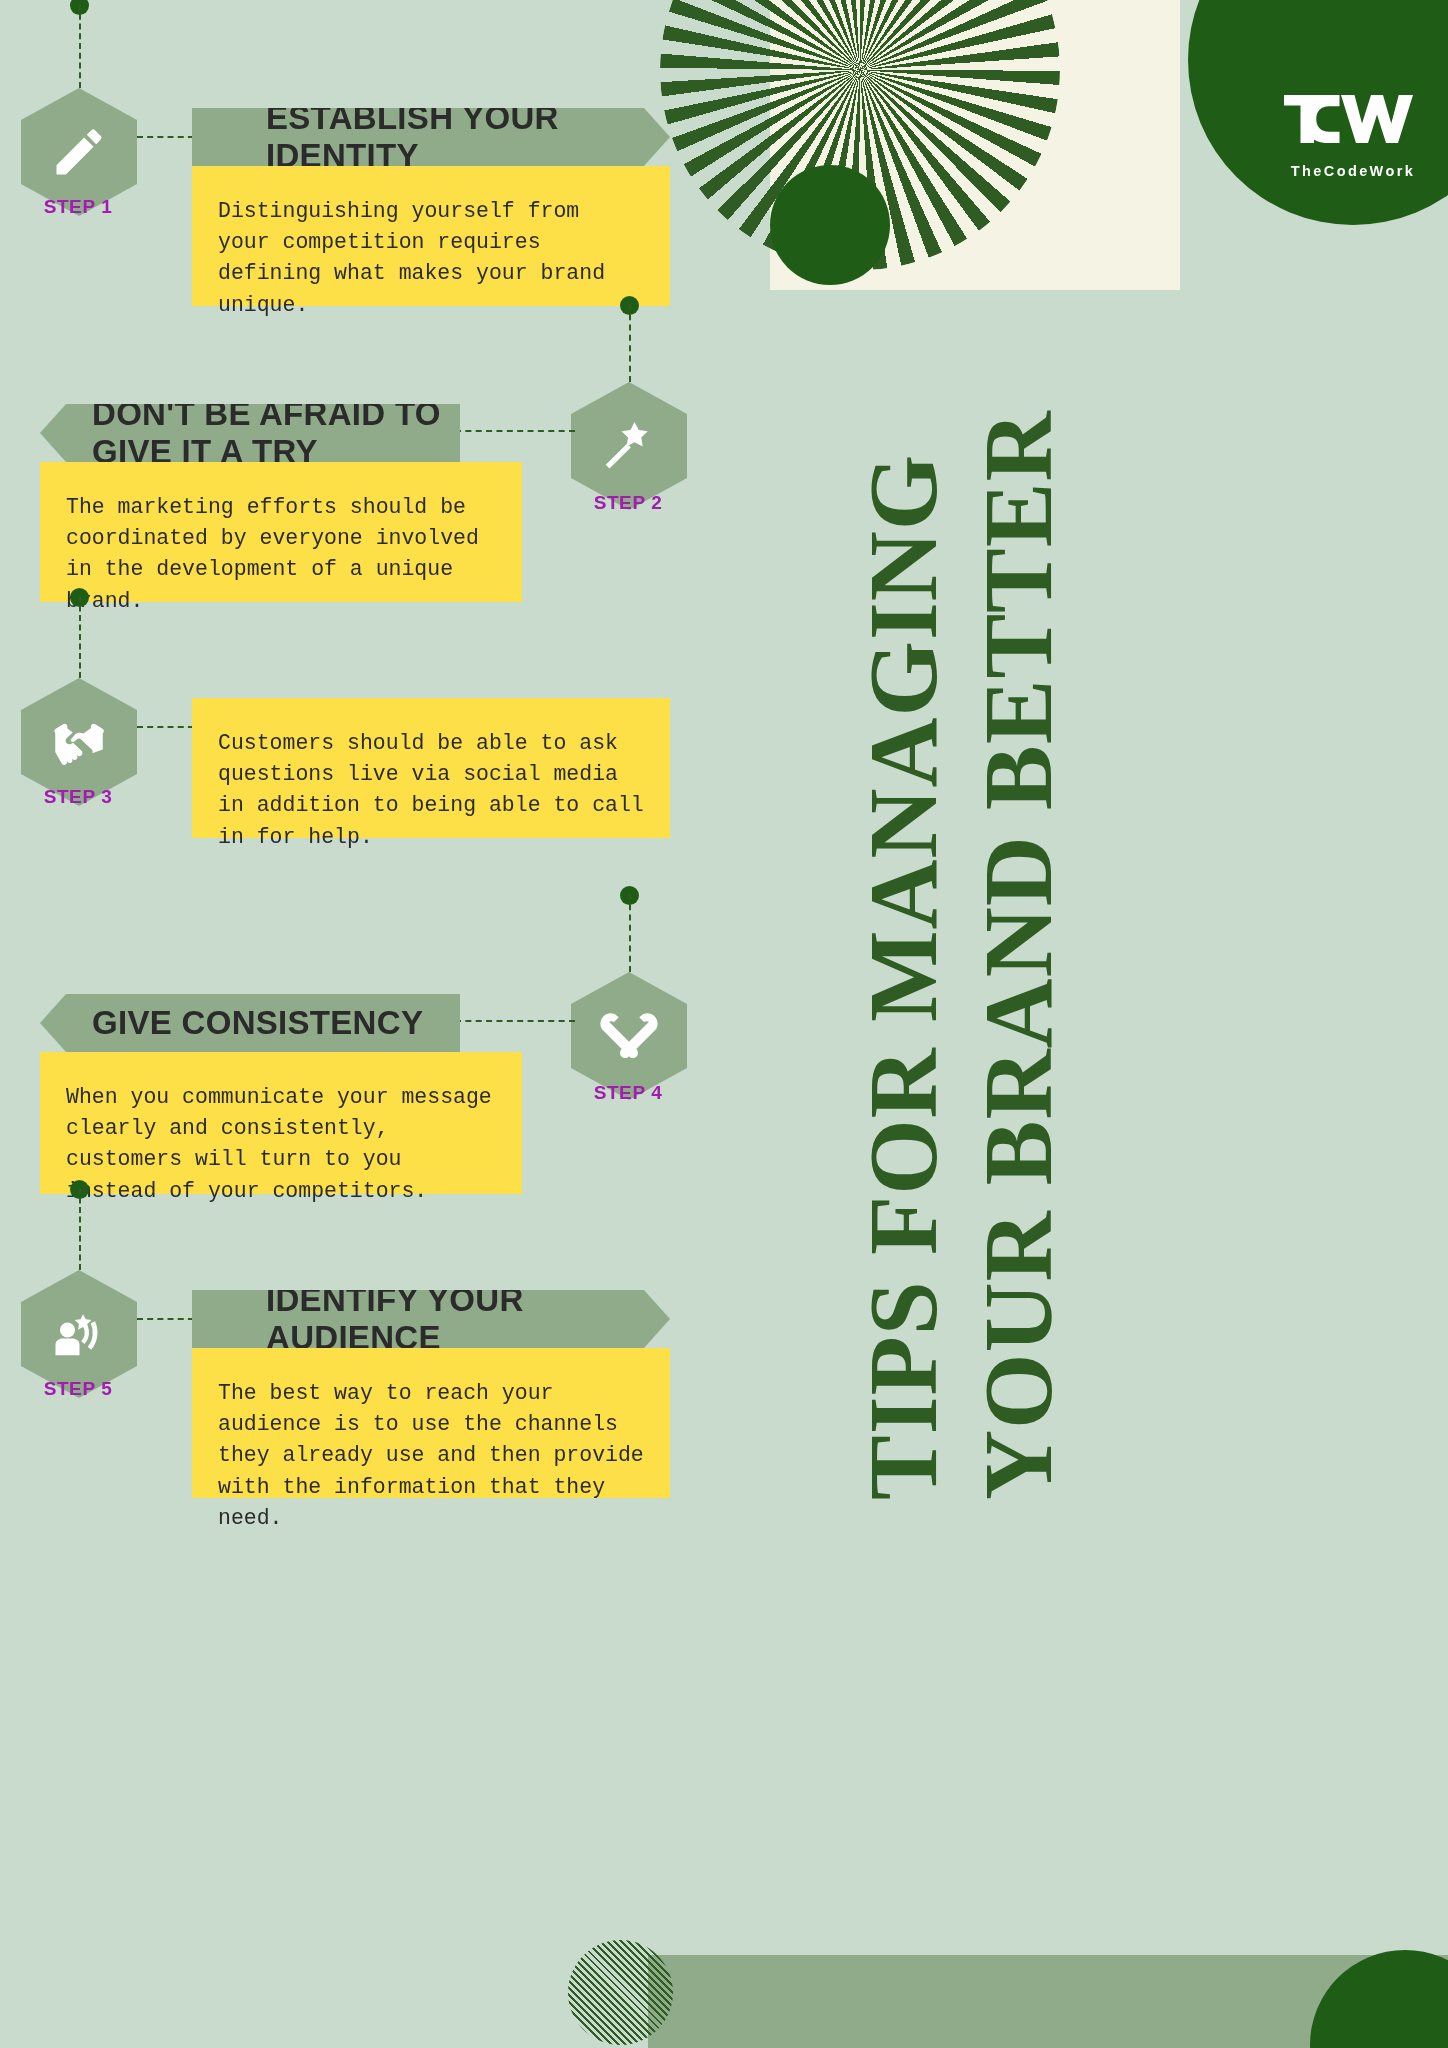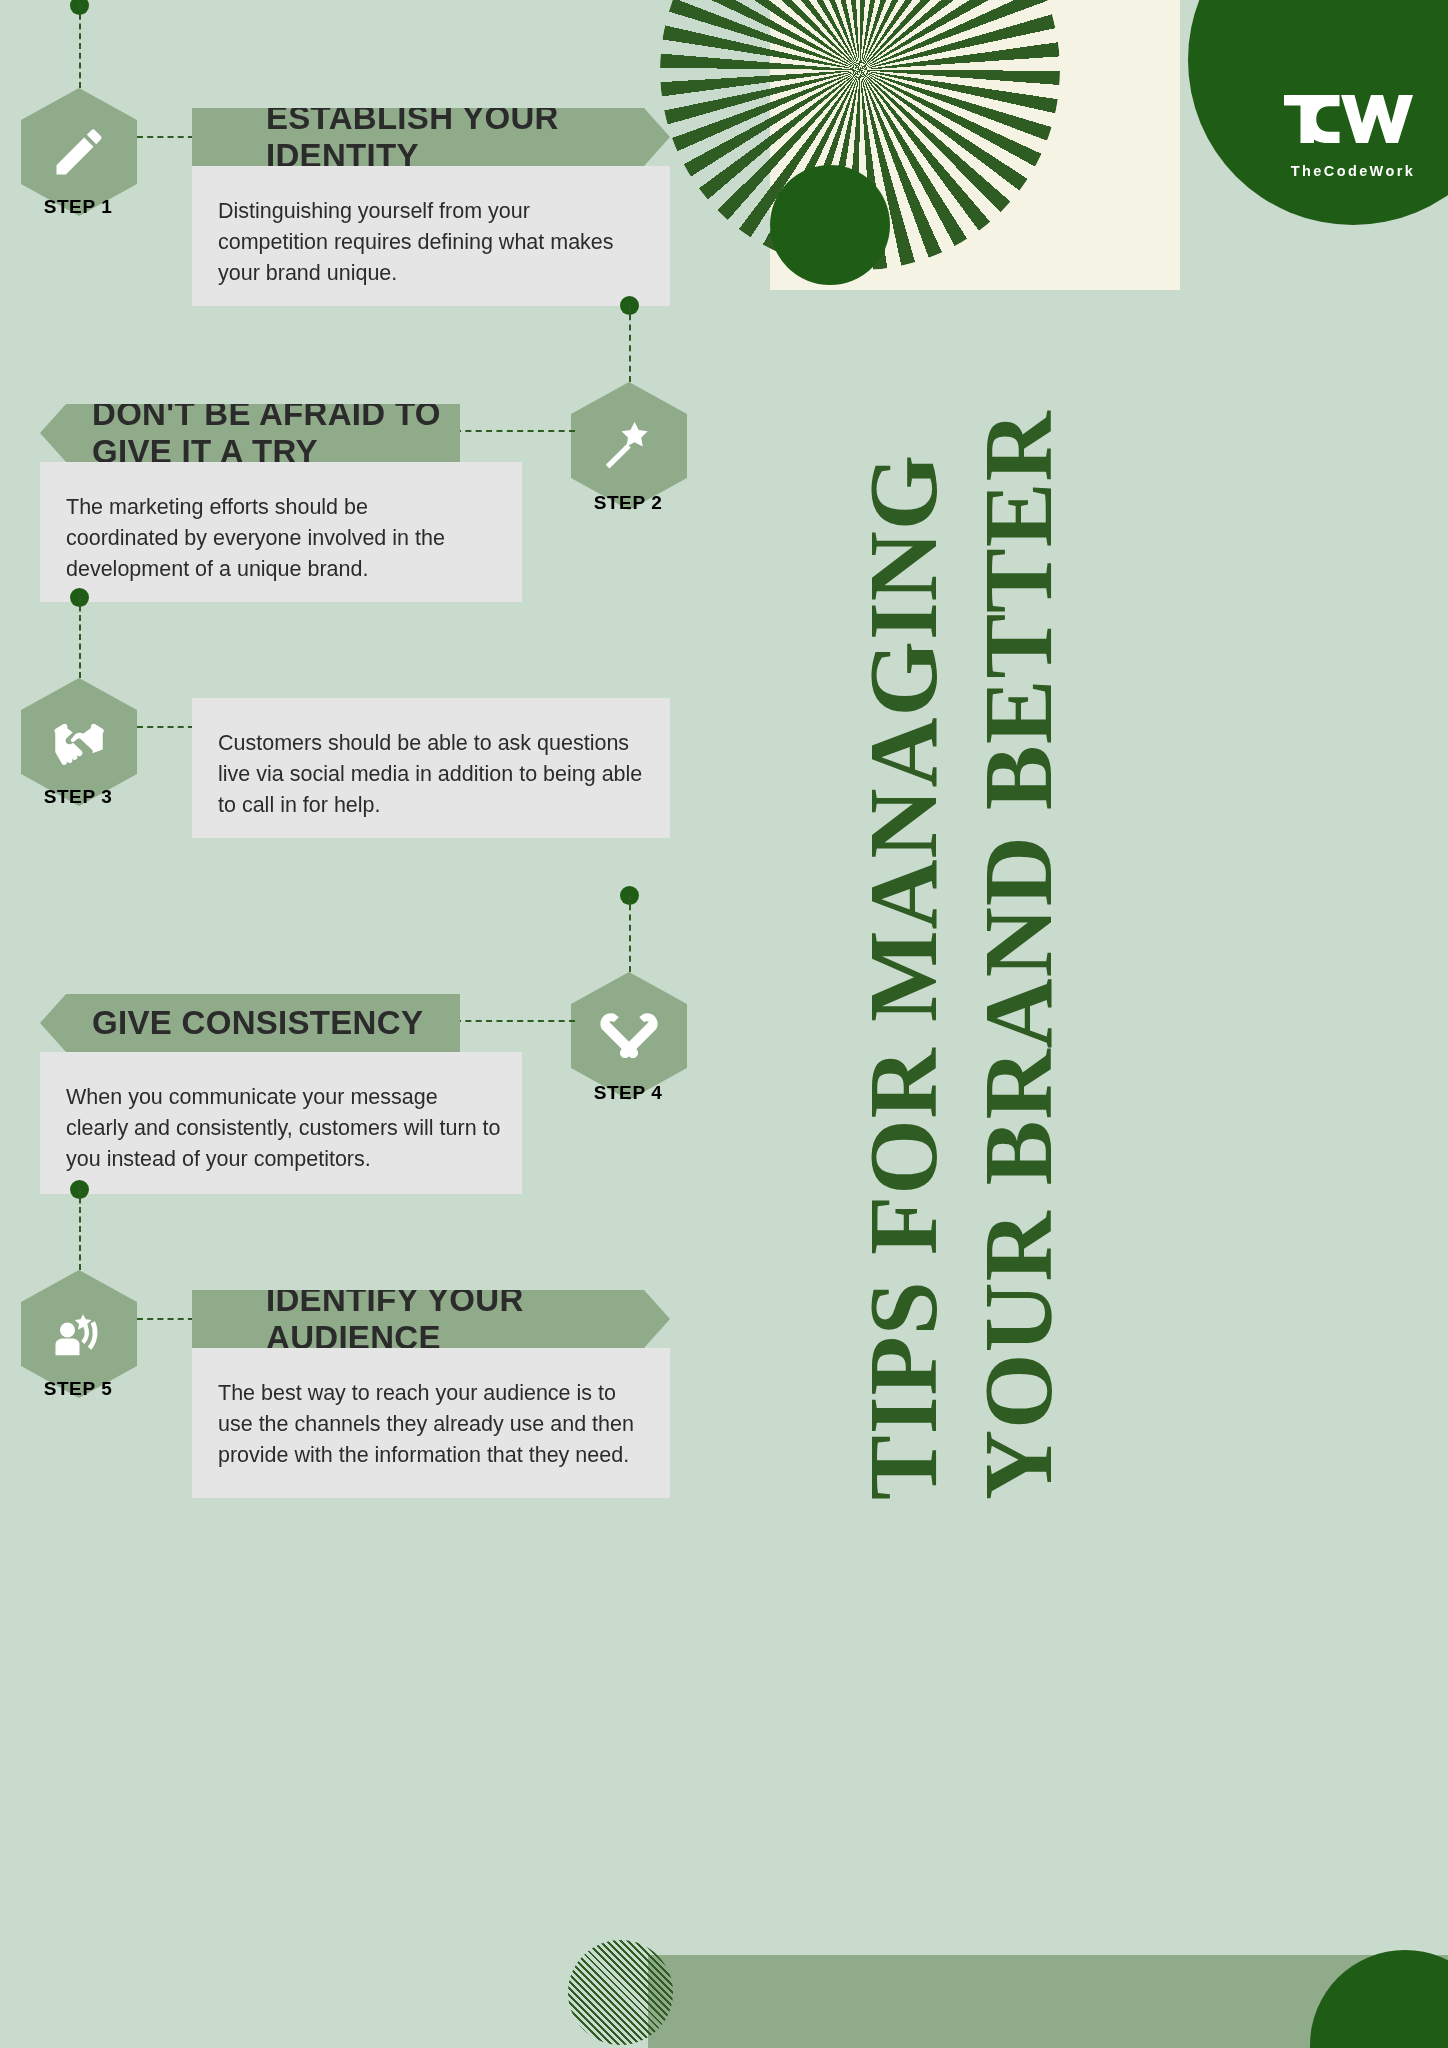--- a/index.html
+++ b/index.html
@@ -77,35 +77,36 @@
   .step{position:absolute;}
 
   .hex{
     position:absolute;width:116px;height:128px;
     background:#90ab8a;
     clip-path:polygon(50% 0%,100% 25%,100% 75%,50% 100%,0% 75%,0% 25%);
     display:flex;align-items:center;justify-content:center;
   }
   .hex svg{width:60px;height:60px;fill:#ffffff;}
   .step-label{
-    position:absolute;color:#000000;font-size:19px;font-weight:700;
+    position:absolute;color:#a21caf;font-size:19px;font-weight:700;
     letter-spacing:.6px;text-align:center;width:150px;
   }
 
   .card{position:absolute;}
   .card-head{
     position:relative;background:#90ab8a;height:58px;display:flex;align-items:center;
     color:#2b2b2b;font-size:33px;font-weight:700;letter-spacing:.3px;
     box-sizing:border-box;
   }
   .card-head.right-arrow{clip-path:polygon(0 0, calc(100% - 26px) 0, 100% 50%, calc(100% - 26px) 100%, 0 100%);padding-left:74px;}
   .card-head.left-arrow{clip-path:polygon(26px 0, 100% 0, 100% 100%, 26px 100%, 0 50%);padding-left:52px;}
   .card-body{
-    background:#e5e5e5;color:#2b2b2b;font-size:21.5px;line-height:1.45;
+    background:#fde047;color:#2b2b2b;font-size:21.5px;line-height:1.45;
     box-sizing:border-box;
+    font-family:Liberation Mono, monospace;
   }
 
   .connector-v{
     position:absolute;border-left:2.5px dashed #2e5c22;width:0;
   }
   .connector-h{
     position:absolute;border-top:2.5px dashed #2e5c22;height:0;
   }
   .node-dot{
     position:absolute;width:19px;height:19px;border-radius:50%;background:#1f5c16;

